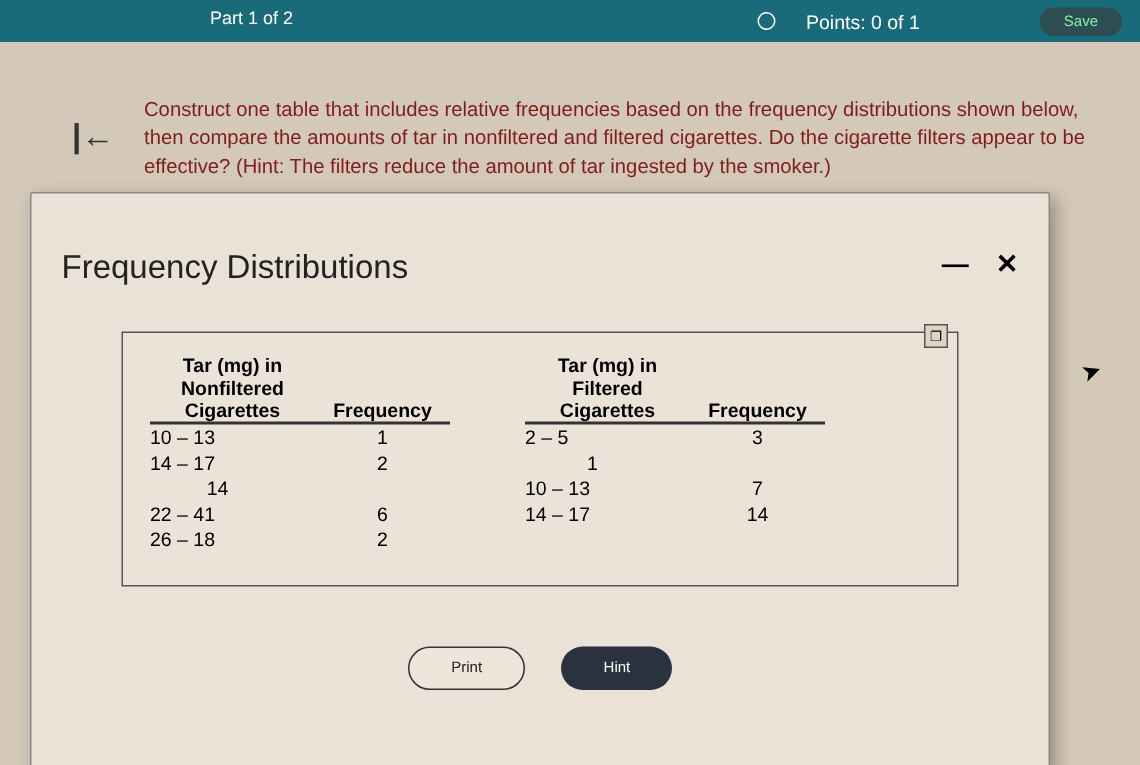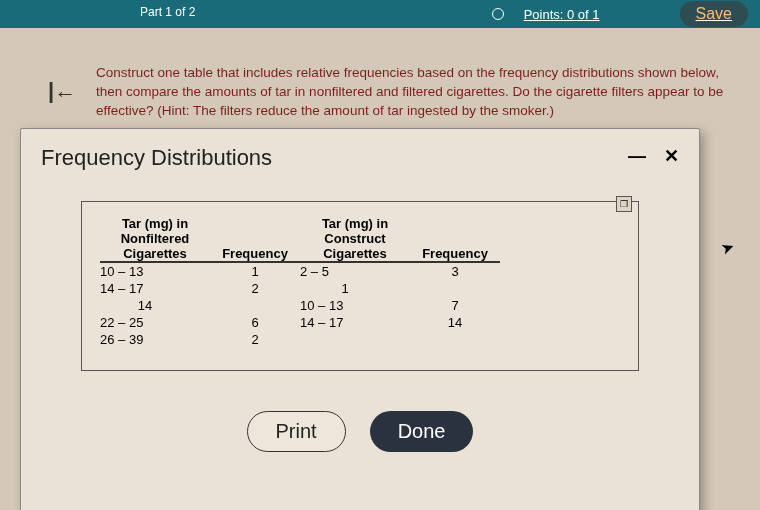--- a/index.html
+++ b/index.html
@@ -1,27 +1,27 @@
 <!DOCTYPE html>
 <html><head>
   <meta charset="utf-8">
   <style>
     * { margin: 0; padding: 0; box-sizing: border-box; font-family: Arial, sans-serif; }
     body { width: 760px; height: 510px; background: #d4c8b8; overflow: hidden; position: relative; }
     
     .topbar {
       background: #1a6b7a; height: 28px; display: flex; align-items: center;
-      justify-content: flex-end; padding: 0 12px; gap: 20px; color: #fff; font-size: 13px; text-decoration: underline;
+      justify-content: flex-end; padding: 0 12px; gap: 20px; color: #fff; font-size: 13px;
     }
     .topbar-left { position: absolute; left: 140px; top: 5px; color: #fff; font-size: 12px; }
     .points { display: flex; align-items: center; gap: 20px; margin-right: 60px; }
     .radio-dot { width: 12px; height: 12px; border: 1.5px solid #fff; border-radius: 50%; }
     .save-btn {
-      background: #2e4d52; border-radius: 14px; padding: 4px 16px; color: #fdba74;
-      font-size: 16px; border: none; cursor: pointer;
+      background: #2e4d52; border-radius: 14px; padding: 4px 16px; color: #86efac;
+      font-size: 10px; border: none; cursor: pointer;
     }
     
     .page-content { position: relative; padding: 0; }
     
     .back-arrow {
       position: absolute; left: 48px; top: 50px; font-size: 22px; color: #333;
       cursor: pointer; font-weight: bold;
     }
     
     .question {
@@ -30,54 +30,54 @@
     }
     
     .modal {
       position: absolute; left: 20px; top: 100px; width: 680px; height: 390px;
       background: #eae2d6; border: 1px solid #888; box-shadow: 4px 4px 12px rgba(0,0,0,0.3);
       border-radius: 2px;
     }
     
     .modal-header {
       display: flex; justify-content: space-between; align-items: flex-start;
-      padding: 16px 20px 10px 20px;
+      padding: 36px 20px 10px 20px;
     }
     .modal-title { font-size: 22px; color: #222; font-weight: 400; }
     .modal-controls { display: flex; gap: 18px; align-items: center; font-size: 18px; }
     .min-icon { font-weight: bold; cursor: pointer; }
     .close-icon { font-size: 18px; cursor: pointer; font-weight: bold; }
     
     .data-box {
       margin: 20px 60px; border: 1px solid #555; padding: 14px 18px 22px 18px;
       background: #ebe3d8; position: relative;
     }
     .copy-icon {
       position: absolute; right: 6px; top: -6px; width: 16px; height: 16px;
       border: 1px solid #555; background: #ddd4c6; cursor: pointer; font-size: 9px;
       display:flex; align-items:center; justify-content:center;
     }
     
-    .tables-row { display: flex; }
+    .tables-row { display: flex; gap: 50px; }
     .tbl { font-size: 13px; }
     .tbl-head { display: flex; border-bottom: 1px solid #333; }
     .tbl-col { text-align: center; }
     .tbl-col.left { width: 110px; font-weight: bold; }
     .tbl-col.right { width: 90px; font-weight: bold; display:flex; align-items:flex-end; justify-content:center; }
     .tbl-row { display: flex; }
     .tbl-row .cell-l { width: 110px; text-align: left; padding: 1px 0; border-right: none; }
     .tbl-row .cell-r { width: 90px; text-align: center; padding: 1px 0; }
     .cell-border-top { border-top: 1px solid #333; }
     .range-col { border-right: 1px solid #333; }
     
     .footer-btns {
       display: flex; justify-content: center; gap: 24px; margin-top: 40px;
     }
     .pill-btn {
-      border-radius: 22px; padding: 8px 28px; font-size: 20px; cursor: pointer;
+      border-radius: 22px; padding: 8px 28px; font-size: 10px; cursor: pointer;
     }
     .print-btn { background: #eee6da; border: 1.5px solid #333; color: #222; }
     .done-btn { background: #2a3240; border: none; color: #fff; }
     
     .cursor-arrow {
       position: absolute; right: 26px; top: 210px; font-size: 16px; transform: rotate(-20deg);
     }
   </style>
 </head>
 <body>
@@ -118,32 +118,32 @@
               <div class="cell-r cell-border-top">1</div>
             </div>
           <div class="tbl-row">
               <div class="cell-l range-col">14 – 17</div>
               <div class="cell-r">2</div>
             </div>
           <div class="tbl-row">
               <div class="cell-r">14</div>
             </div>
           <div class="tbl-row">
-              <div class="cell-l range-col">22 – 25</div>
+              <div class="cell-l range-col">22 – 41</div>
               <div class="cell-r">6</div>
             </div>
           <div class="tbl-row">
-              <div class="cell-l range-col">26 – 39</div>
+              <div class="cell-l range-col">26 – 18</div>
               <div class="cell-r">2</div>
             </div>
         </div>
 
         <div class="tbl">
           <div class="tbl-head">
-            <div class="tbl-col left">Tar (mg) in Construct Cigarettes</div>
+            <div class="tbl-col left">Tar (mg) in Filtered Cigarettes</div>
             <div class="tbl-col right">Frequency</div>
           </div>
           <div class="tbl-row">
               <div class="cell-l range-col cell-border-top">2 – 5</div>
               <div class="cell-r cell-border-top">3</div>
             </div>
           <div class="tbl-row">
               <div class="cell-r">1</div>
             </div>
           <div class="tbl-row">
@@ -154,18 +154,18 @@
               <div class="cell-l range-col">14 – 17</div>
               <div class="cell-r">14</div>
             </div>
         </div>
 
       </div>
     </div>
 
     <div class="footer-btns">
       <button class="pill-btn print-btn">Print</button>
-      <button class="pill-btn done-btn">Done</button>
+      <button class="pill-btn done-btn">Hint</button>
     </div>
   </div>
 
   <div class="cursor-arrow">➤</div>
 </div>
 
 </body></html>

